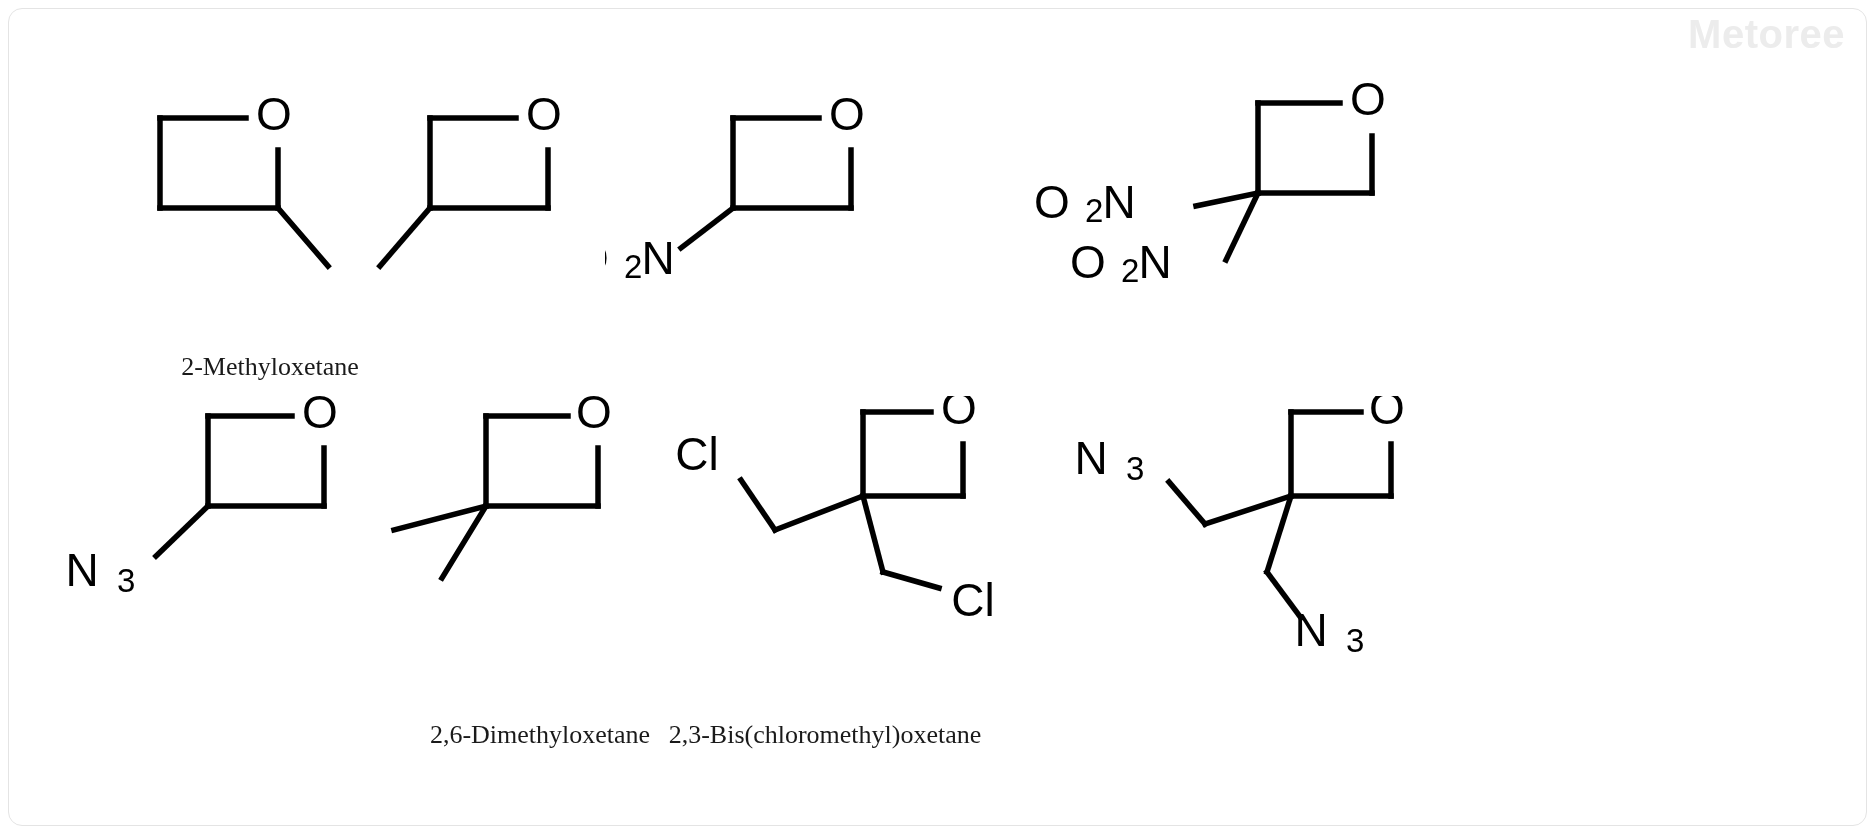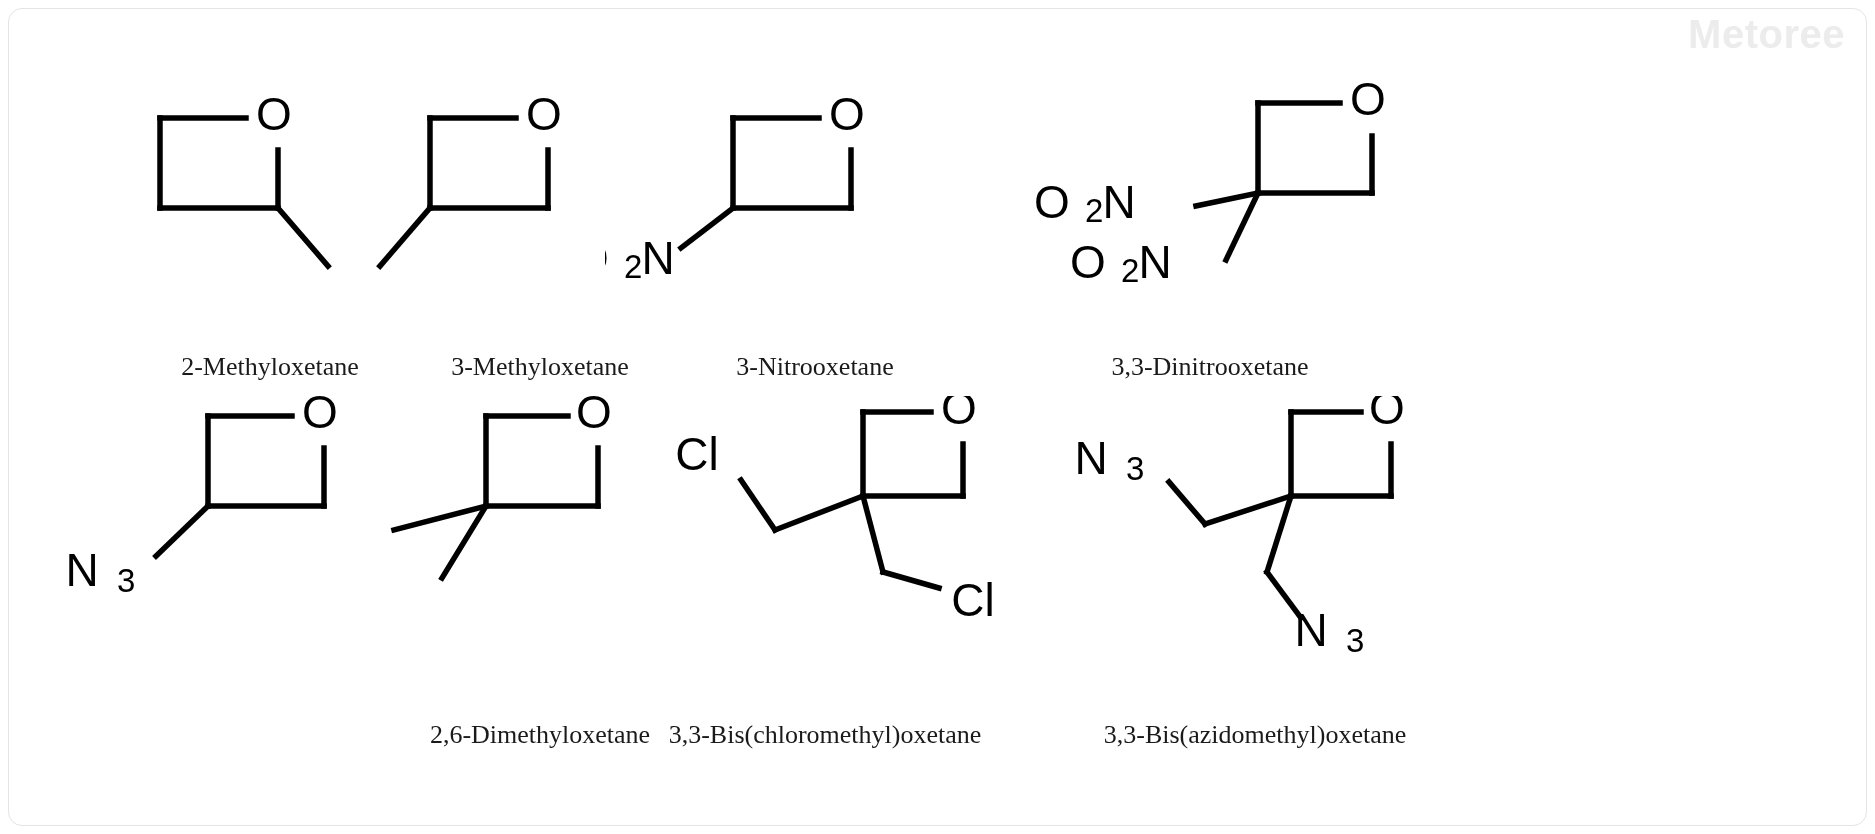--- a/index.html
+++ b/index.html
@@ -129,42 +129,40 @@
         <svg viewBox="0 0 420 300" xmlns="http://www.w3.org/2000/svg">
           <line class="bond" x1="100" y1="90" x2="186" y2="90"></line>
           <line class="bond" x1="100" y1="90" x2="100" y2="180"></line>
           <line class="bond" x1="100" y1="180" x2="218" y2="180"></line>
           <line class="bond" x1="218" y1="180" x2="218" y2="122"></line>
 
           <line class="bond" x1="100" y1="180" x2="50" y2="238"></line>
           <text class="atom" x="214" y="90">O</text>
         </svg>
       </div>
-      <div class="caption">3-Methyloxetane</div>
     </div>
 
     <div class="cell" style="left:605px; top:28px;">
       <div class="struct">
         <svg viewBox="0 0 420 300" xmlns="http://www.w3.org/2000/svg">
           <line class="bond" x1="128" y1="90" x2="214" y2="90"></line>
           <line class="bond" x1="128" y1="90" x2="128" y2="180"></line>
           <line class="bond" x1="128" y1="180" x2="246" y2="180"></line>
           <line class="bond" x1="246" y1="180" x2="246" y2="122"></line>
 
           <line class="bond" x1="128" y1="180" x2="76" y2="220"></line>
           <text class="atom" x="242" y="90">O</text>
 
           <g>
             <text class="atom" x="-14" y="234" text-anchor="start">O</text>
             <text class="atom-sub" x="19" y="250">2</text>
             <text class="atom" x="53" y="234" text-anchor="start">N</text>
           </g>
         </svg>
       </div>
-      <div class="caption">3-Nitrooxetane</div>
     </div>
 
     <div class="cell" style="left:1000px; top:28px;">
       <div class="struct">
         <svg viewBox="0 0 420 300" xmlns="http://www.w3.org/2000/svg">
           <line class="bond" x1="258" y1="75" x2="340" y2="75"></line>
           <line class="bond" x1="258" y1="75" x2="258" y2="165"></line>
           <line class="bond" x1="258" y1="165" x2="372" y2="165"></line>
           <line class="bond" x1="372" y1="165" x2="372" y2="108"></line>
 
@@ -178,21 +176,20 @@
             <text class="atom" x="119" y="178" text-anchor="start">N</text>
           </g>
 
           <g>
             <text class="atom" x="88" y="238" text-anchor="start">O</text>
             <text class="atom-sub" x="121" y="254">2</text>
             <text class="atom" x="155" y="238" text-anchor="start">N</text>
           </g>
         </svg>
       </div>
-      <div class="caption">3,3-Dinitrooxetane</div>
     </div>
 
     <div class="cell" style="left:60px; top:396px;">
       <div class="struct">
         <svg viewBox="0 0 420 300" xmlns="http://www.w3.org/2000/svg">
           <line class="bond" x1="148" y1="20" x2="232" y2="20"></line>
           <line class="bond" x1="148" y1="20" x2="148" y2="110"></line>
           <line class="bond" x1="148" y1="110" x2="264" y2="110"></line>
           <line class="bond" x1="264" y1="110" x2="264" y2="52"></line>
 
@@ -235,21 +232,21 @@
           <line class="bond" x1="160" y1="134" x2="126" y2="84"></line>
 
           <line class="bond" x1="248" y1="100" x2="268" y2="176"></line>
           <line class="bond" x1="268" y1="176" x2="324" y2="192"></line>
           <text class="atom" x="344" y="16">O</text>
 
           <text class="atom" x="82" y="62">Cl</text>
           <text class="atom" x="358" y="208">Cl</text>
         </svg>
       </div>
-      <div class="caption">3,3-Bis(chloromethyl)oxetane</div>
+      <div class="caption">2,3-Bis(chloromethyl)oxetane</div>
     </div>
 
     <div class="cell" style="left:1045px; top:396px;">
       <div class="struct">
         <svg viewBox="0 0 420 300" xmlns="http://www.w3.org/2000/svg">
           <line class="bond" x1="246" y1="16" x2="316" y2="16"></line>
           <line class="bond" x1="246" y1="16" x2="246" y2="100"></line>
           <line class="bond" x1="246" y1="100" x2="346" y2="100"></line>
           <line class="bond" x1="346" y1="100" x2="346" y2="48"></line>
 
@@ -263,17 +260,16 @@
           <g>
             <text class="atom" x="46" y="66" text-anchor="start">N</text>
             <text class="atom-sub" x="81" y="84">3</text>
           </g>
           <g>
             <text class="atom" x="266" y="238" text-anchor="start">N</text>
             <text class="atom-sub" x="301" y="256">3</text>
           </g>
         </svg>
       </div>
-      <div class="caption">3,3-Bis(azidomethyl)oxetane</div>
     </div>
 
   </div>
 </div>
 
 </body></html>

